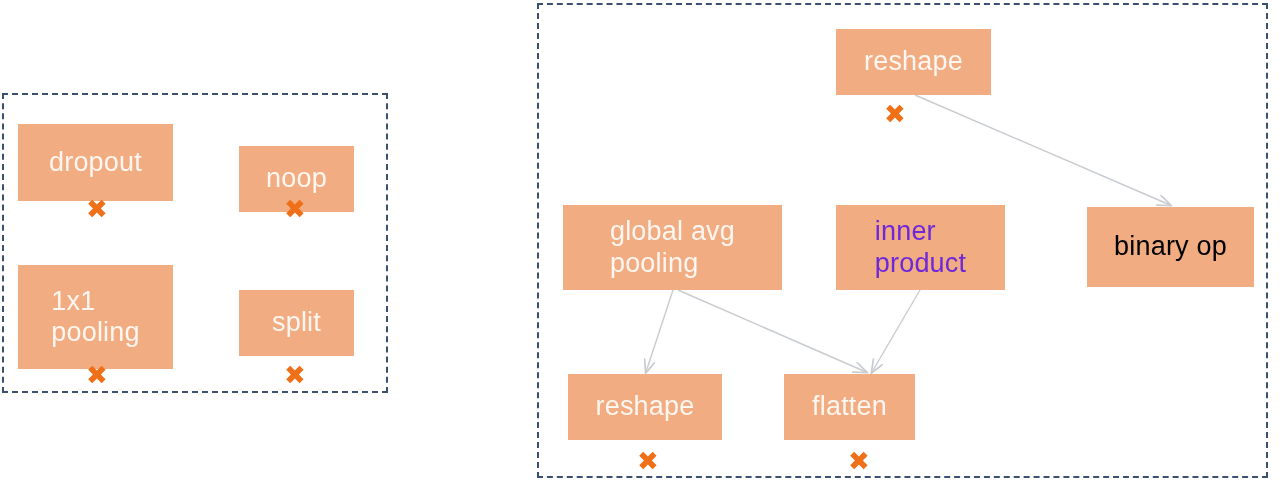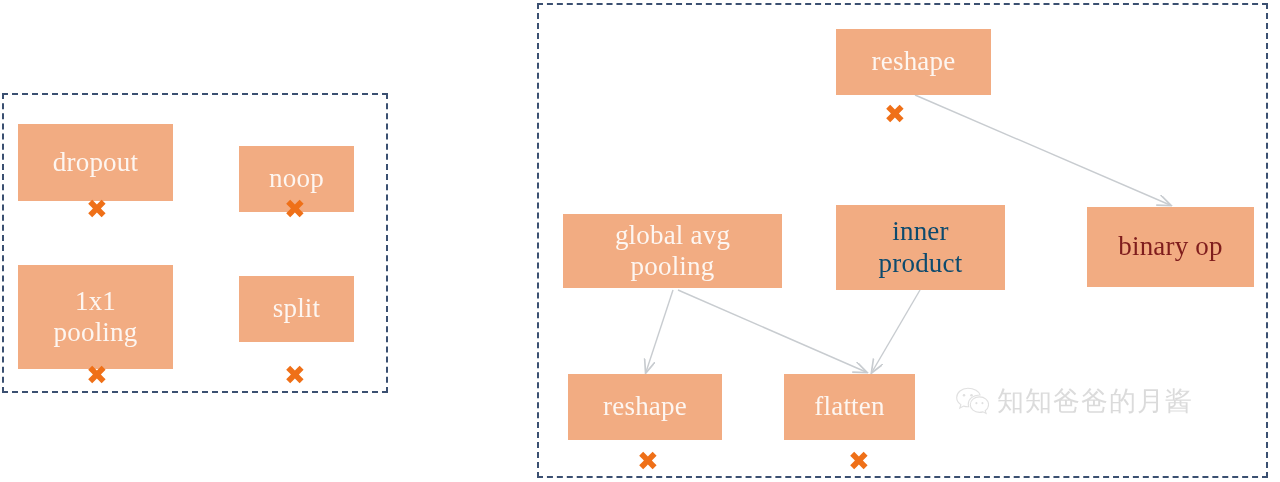--- a/index.html
+++ b/index.html
@@ -21,30 +21,29 @@
   }
 
   
   .node{
     position:absolute;
     background:#f2ac82;
     color:#fdf6f1;
     display:flex;
     align-items:center;
     justify-content:center;
-    text-align:center;
+    text-align:left;
     line-height:1.15;
     font-size:27px;
     font-weight:400;
     letter-spacing:.2px;
     box-sizing:border-box;
     padding:2px 6px;
     white-space:pre-line;
     z-index:3;
-    font-family:Liberation Serif, serif;
   }
 
   
   .xmark{
     position:absolute;
     color:#ef7018;
     font-size:26px;
     font-weight:bold;
     line-height:1;
     font-family:"DejaVu Sans",sans-serif;
@@ -100,41 +99,30 @@
 
   <div id="panel-layer">
       <div class="panel" style="left: 2px; top: 93px; width: 386px; height: 300px; border-color: rgb(59, 80, 113);"></div>
       <div class="node" style="left: 18px; top: 124px; width: 155px; height: 77px; background: rgb(242, 172, 130); color: rgb(253, 246, 241);">dropout</div>
       <span class="xmark" style="left: 86px; top: 196px; color: rgb(239, 112, 24);">✖</span>
       <div class="node" style="left: 239px; top: 124px; width: 115px; height: 66px; background: rgb(242, 172, 130); color: rgb(253, 246, 241); margin-top: 22px;">noop</div>
       <span class="xmark" style="left: 284px; top: 196px; color: rgb(239, 112, 24);">✖</span>
       <div class="node" style="left: 18px; top: 265px; width: 155px; height: 104px; background: rgb(242, 172, 130); color: rgb(253, 246, 241);">1x1
 pooling</div>
       <span class="xmark" style="left: 86px; top: 362px; color: rgb(239, 112, 24);">✖</span>
-      <div class="node" style="left: 239px; top: 276px; width: 115px; height: 66px; background: rgb(242, 172, 130); color: rgb(253, 246, 241);">split</div>
+      <div class="node" style="left: 239px; top: 290px; width: 115px; height: 66px; background: rgb(242, 172, 130); color: rgb(253, 246, 241);">split</div>
       <span class="xmark" style="left: 284px; top: 362px; color: rgb(239, 112, 24);">✖</span>
       <div class="panel" style="left: 537px; top: 3px; width: 731px; height: 475px; border-color: rgb(59, 80, 113);"></div>
       <div class="node" style="left: 836px; top: 29px; width: 155px; height: 66px; background: rgb(242, 172, 130); color: rgb(253, 246, 241);">reshape</div>
       <span class="xmark" style="left: 884px; top: 101px; color: rgb(239, 112, 24);">✖</span>
-      <div class="node" style="left: 563px; top: 214px; width: 219px; height: 74px; background: rgb(242, 172, 130); color: rgb(253, 246, 241);">global avg
+      <div class="node" style="left: 563px; top: 205px; width: 219px; height: 85px; background: rgb(242, 172, 130); color: rgb(253, 246, 241);">global avg
 pooling</div>
-      <div class="node" style="left: 836px; top: 205px; width: 169px; height: 85px; background: rgb(242, 172, 130); color: #0c4a6e;">inner
+      <div class="node" style="left: 836px; top: 205px; width: 169px; height: 85px; background: rgb(242, 172, 130); color: #6d28d9;">inner
 product</div>
-      <div class="node" style="left: 1087px; top: 207px; width: 167px; height: 80px; background: rgb(242, 172, 130); color: #7f1d1d;">binary op</div>
+      <div class="node" style="left: 1087px; top: 207px; width: 167px; height: 80px; background: rgb(242, 172, 130); color: #000000;">binary op</div>
       <div class="node" style="left: 568px; top: 374px; width: 154px; height: 66px; background: rgb(242, 172, 130); color: rgb(253, 246, 241);">reshape</div>
       <span class="xmark" style="left: 637px; top: 448px; color: rgb(239, 112, 24);">✖</span>
       <div class="node" style="left: 784px; top: 374px; width: 131px; height: 66px; background: rgb(242, 172, 130); color: rgb(253, 246, 241);">flatten</div>
       <span class="xmark" style="left: 848px; top: 448px; color: rgb(239, 112, 24);">✖</span>
     </div>
 
-  <div class="watermark" id="watermark" style="left: 955px; top: 383px;">
-    <svg class="wm-logo" viewBox="0 0 40 34" xmlns="http://www.w3.org/2000/svg">
-      <path d="M15.2 2C7.8 2 2 6.9 2 12.9c0 3.4 1.9 6.4 4.9 8.4l-1.3 4 4.6-2.3c1.6.4 3.3.7 5 .7h.9c-.3-.9-.5-1.9-.5-2.9 0-6 5.8-10.9 13-10.9h.8C28.5 5.7 22.5 2 15.2 2z" fill="none" stroke="#9a9a9a" stroke-width="1.3"></path>
-      <circle cx="10.6" cy="10.2" r="1.5" fill="#9a9a9a"></circle>
-      <circle cx="19.4" cy="10.2" r="1.5" fill="#9a9a9a"></circle>
-      <path d="M28.8 12.2c-6 0-10.8 4.1-10.8 9.1 0 5 4.8 9.1 10.8 9.1 1.4 0 2.7-.2 4-.6l3.8 1.9-1.1-3.3c2.4-1.7 4-4.2 4-7.1 0-5-4.8-9.1-10.7-9.1z" fill="none" stroke="#9a9a9a" stroke-width="1.3"></path>
-      <circle cx="25.2" cy="19.5" r="1.2" fill="#9a9a9a"></circle>
-      <circle cx="32.3" cy="19.5" r="1.2" fill="#9a9a9a"></circle>
-    </svg>
-    <span class="wm-text">知知爸爸的月酱</span>
-  </div>
 
 </div>
 
 </body></html>

